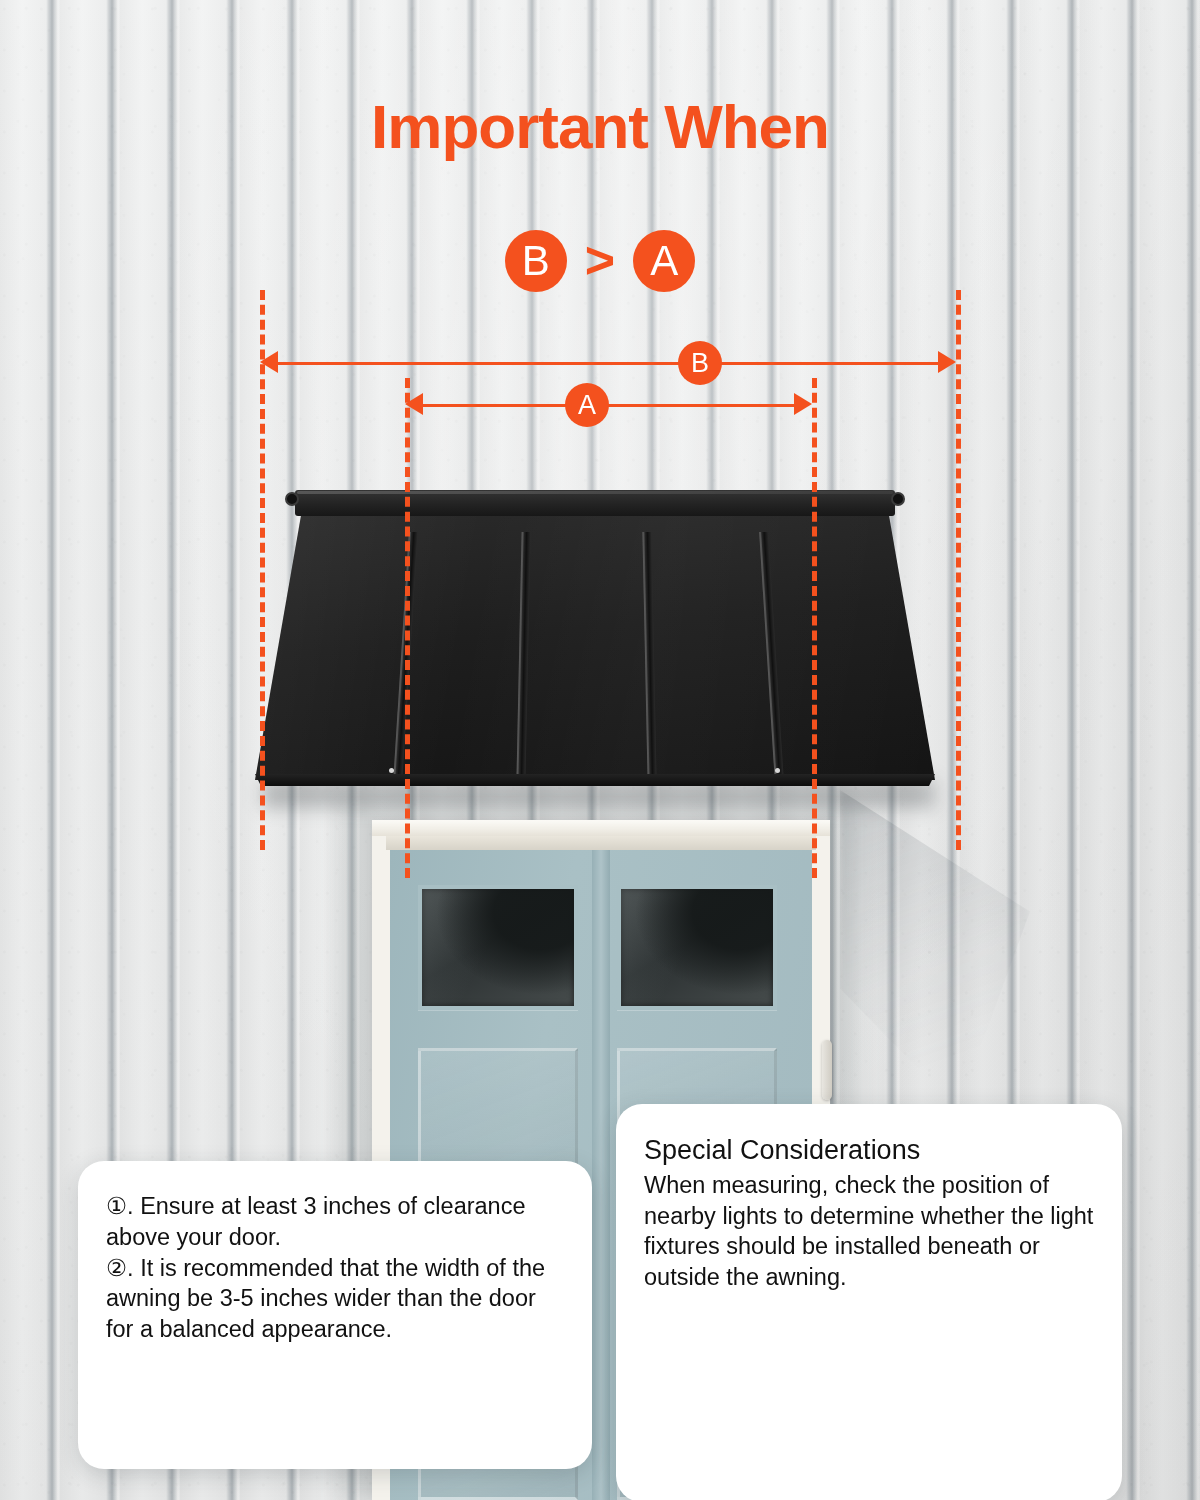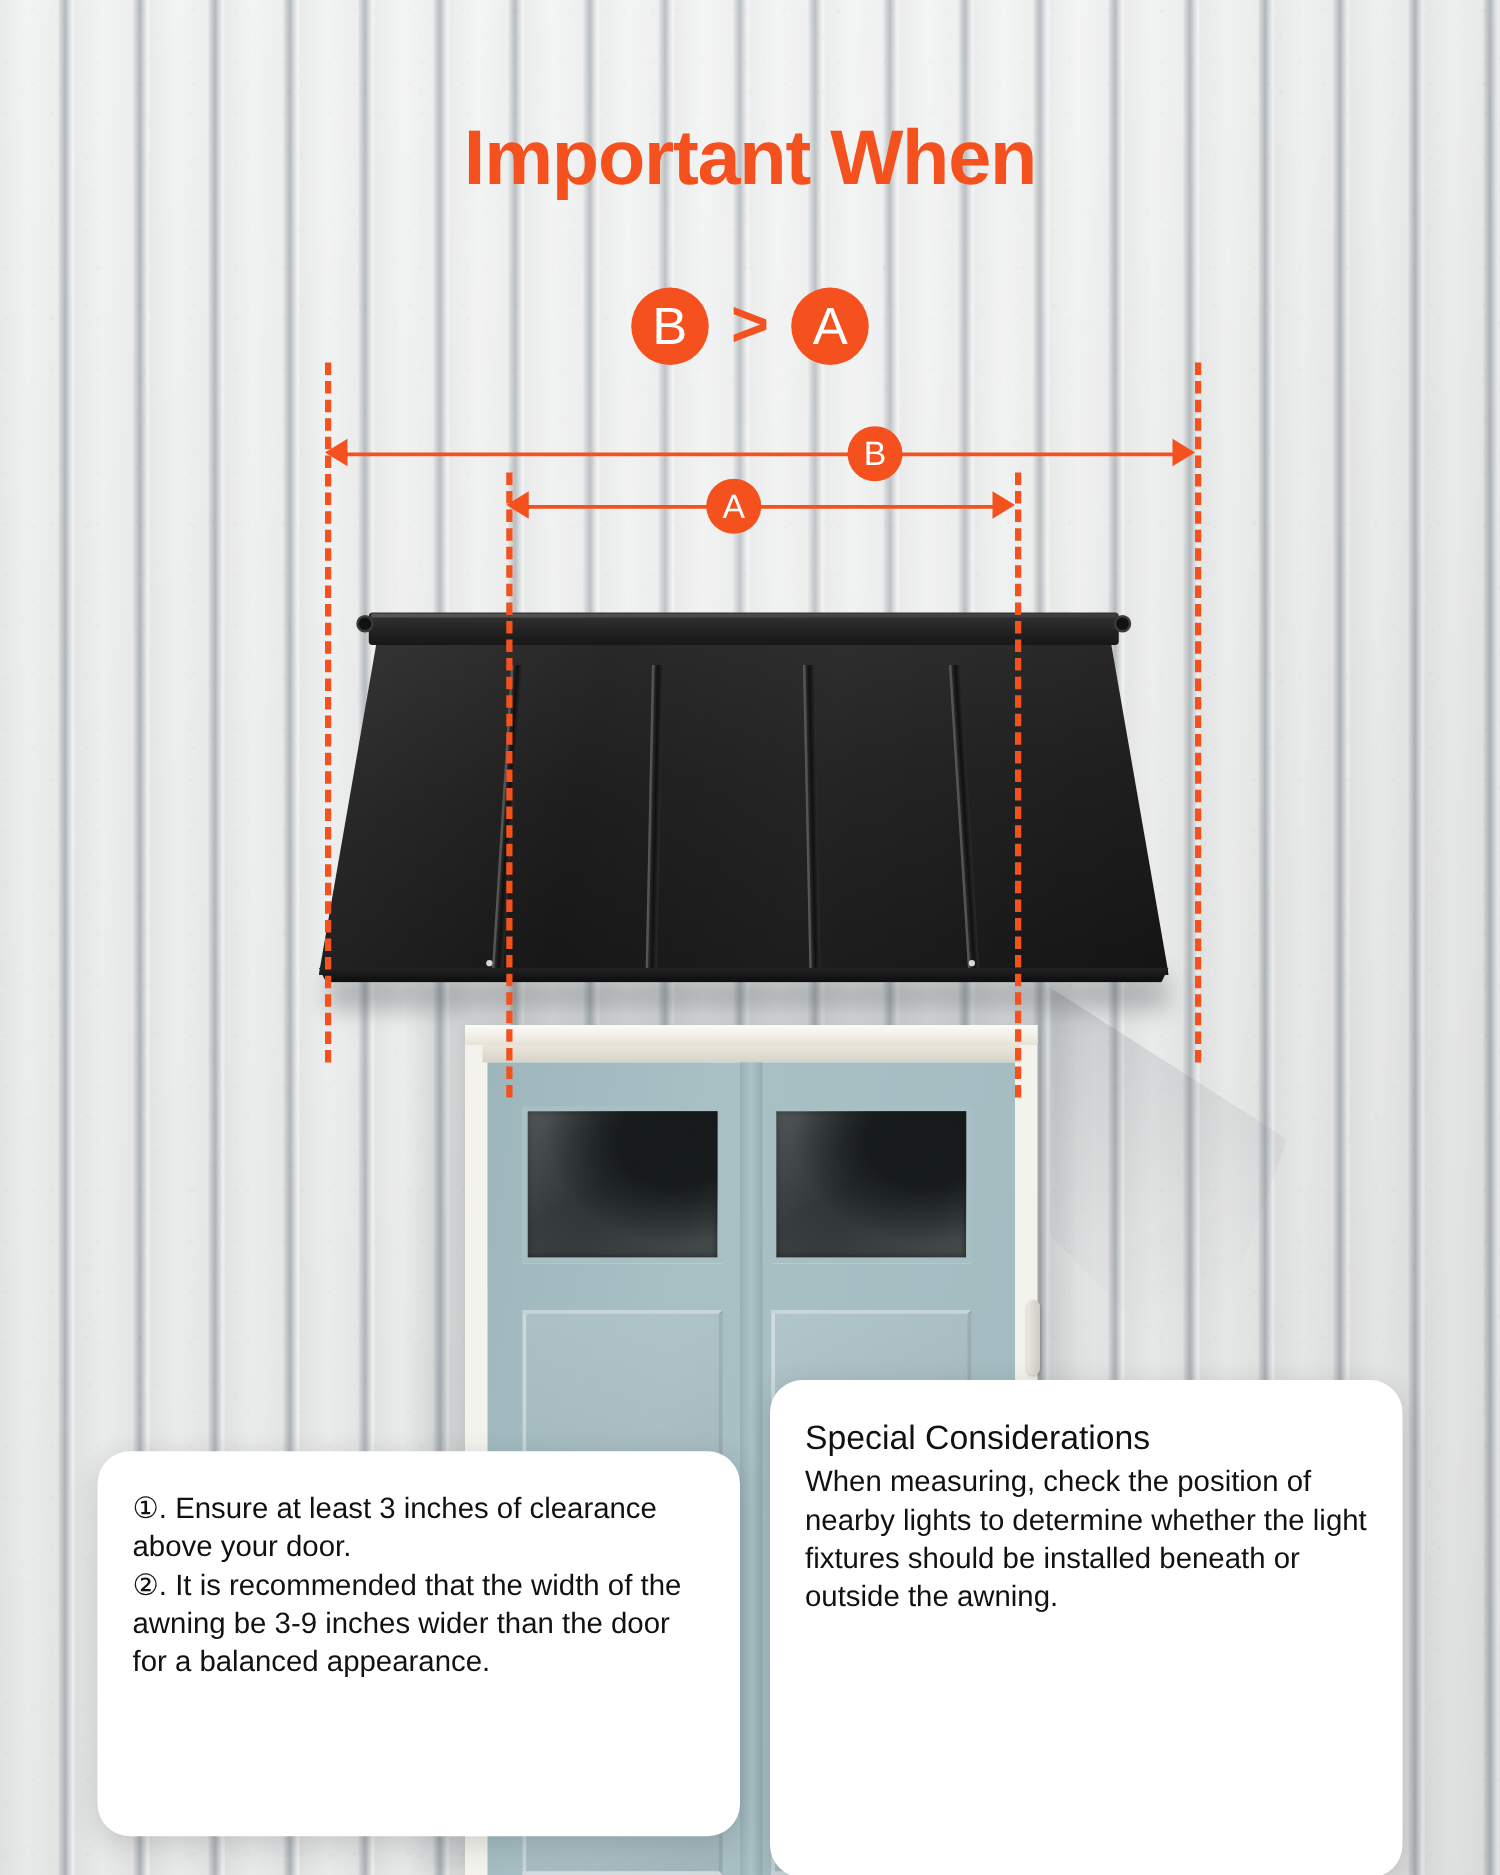--- a/index.html
+++ b/index.html
@@ -356,21 +356,21 @@
 
   <div class="arrow-row row-a">
     <div class="arrow-head left"></div>
     <div class="arrow-line"></div>
     <div class="arrow-head right"></div>
     <div class="arrow-badge">A</div>
   </div>
 
   <div class="card card-left">
     <p>①. Ensure at least 3 inches of clearance above your door.</p>
-    <p>②. It is recommended that the width of the awning be 3-9 inches wider than the door for a balanced appearance.</p>
+    <p>②. It is recommended that the width of the awning be 3-5 inches wider than the door for a balanced appearance.</p>
   </div>
 
   <div class="card card-right">
     <h3>Special Considerations</h3>
     <p>When measuring, check the position of nearby lights to determine whether the light fixtures should be installed beneath or outside the awning.</p>
   </div>
 
 </div>
 
 </body></html>

